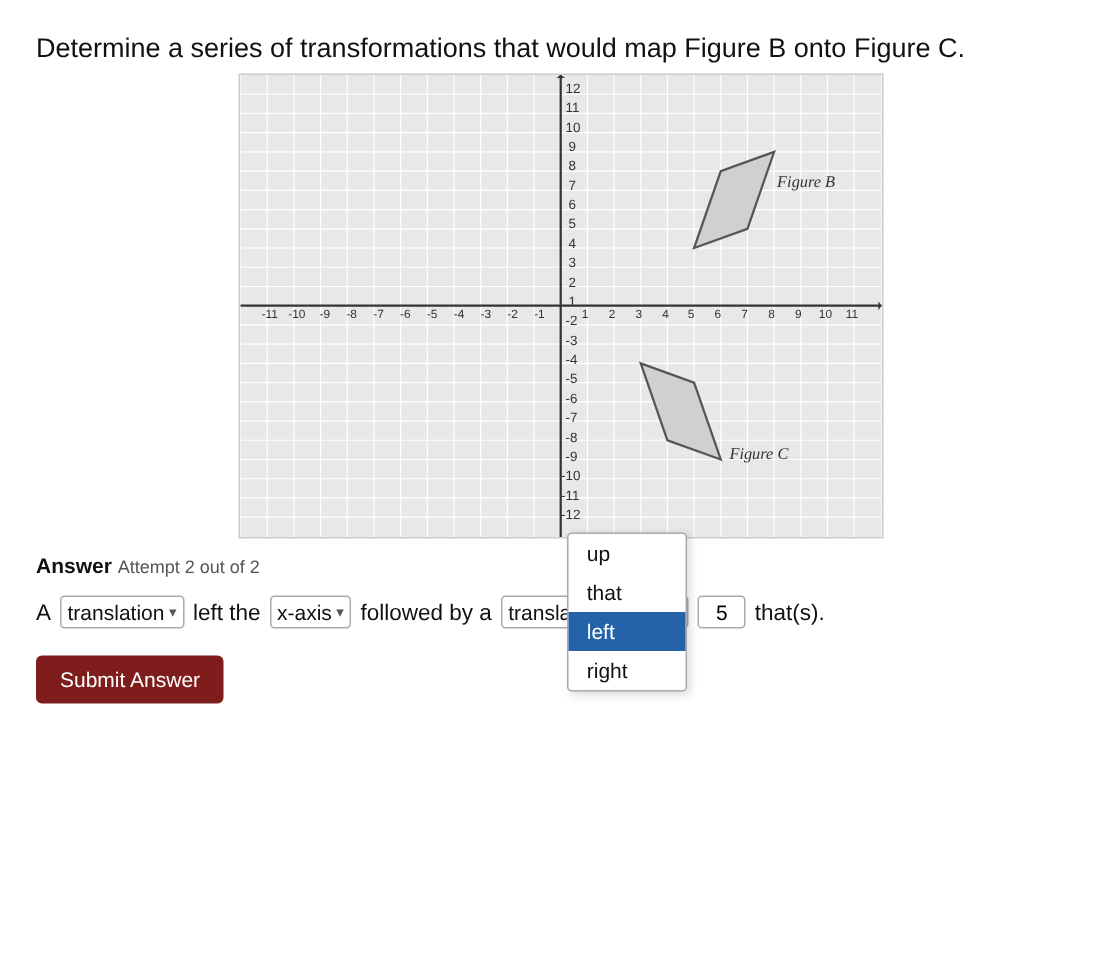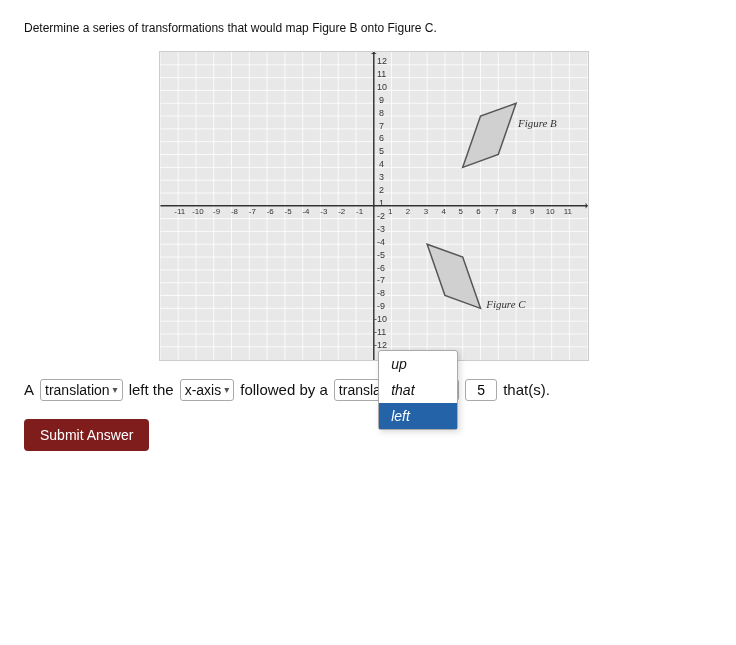--- a/index.html
+++ b/index.html
@@ -7,22 +7,22 @@
       font-family: Arial, sans-serif;
       background: #fff;
       width: 736px;
       min-height: 645px;
       padding: 20px 24px;
       color: #111;
       font-size: 15px;
       position: relative;
     }
     .question {
-      font-size: 12px;
-      margin-bottom: 14px;
+      font-size: 18px;
+      margin-bottom: 4px;
       line-height: 1.4;
     }
     .graph-area {
       display: flex;
       justify-content: center;
       margin-bottom: 10px;
     }
     .graph-container {
       position: relative;
       width: 419px;
@@ -102,21 +102,20 @@
       border-radius: 3px;
       z-index: 10;
       min-width: 80px;
       box-shadow: 2px 2px 6px rgba(0,0,0,0.15);
     }
     .dropdown-popup-item {
       padding: 5px 12px;
       font-size: 14px;
       cursor: pointer;
       white-space: nowrap;
-      font-style: italic;
     }
     .dropdown-popup-item.selected {
       background: #2563a8;
       color: #fff;
     }
   </style>
 </head>
 <body>
 
 <p class="question">Determine a series of transformations that would map Figure B onto Figure C.</p>
@@ -236,20 +235,24 @@
       <text x="360" y="75" font-size="11" fill="#333" font-style="italic" font-family="serif">Figure B</text>
 
       <polygon points="268.5,193.5 304.3,206.4 322.2,258 286.4,245.1" fill="#d0d0d0" stroke="#555" stroke-width="1.5"></polygon>
       <text x="328" y="258" font-size="11" fill="#333" font-style="italic" font-family="serif">Figure C</text>
     </svg>
   </div>
 </div>
 
 <div class="answer-section">
   <div class="answer-left">
+    <div class="answer-label">
+      <strong>Answer</strong>
+      <span>Attempt 2 out of 2</span>
+    </div>
     <div class="answer-row">
       <span>A</span>
 
       <div class="dropdown">
         <span>translation</span>
         <span class="dropdown-arrow">▾</span>
       </div>
       <span>left the</span>
 
       <div class="dropdown">
@@ -264,20 +267,21 @@
       </div>
 
       <div class="dropdown" style="position:relative;">
         <span>left</span>
         <span class="dropdown-arrow">▾</span>
 
         <div class="dropdown-popup">
           <div class="dropdown-popup-item">up</div>
           <div class="dropdown-popup-item">that</div>
           <div class="dropdown-popup-item selected">left</div>
+          <div class="dropdown-popup-item">right</div>
         </div>
       </div>
 
       <input class="number-input" type="text" value="5" style="">
       <span>that(s).</span>
     </div>
     <button class="submit-btn">Submit Answer</button>
   </div>
 </div>
 

